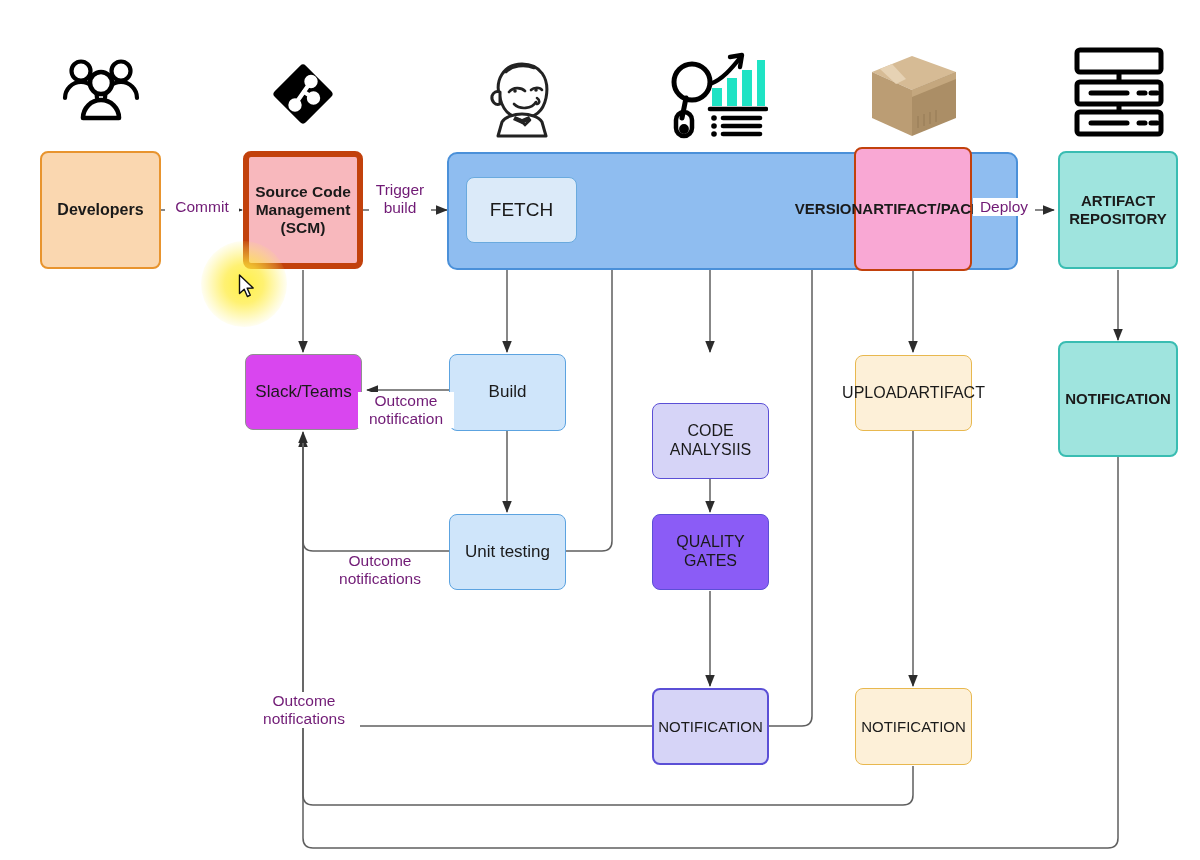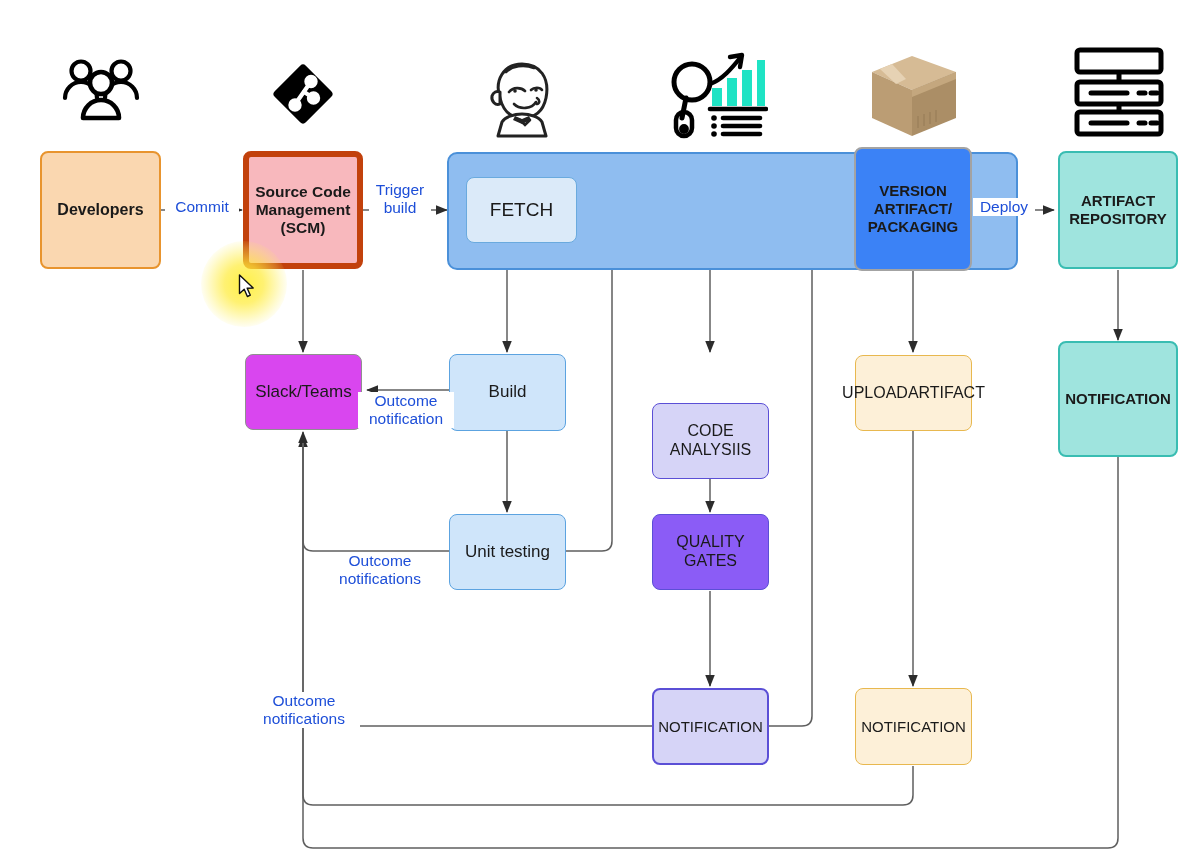--- a/index.html
+++ b/index.html
@@ -10,21 +10,21 @@
 
   svg.edges{position:absolute;left:0;top:0;width:1200px;height:860px;pointer-events:none;}
 
   .node{position:absolute;box-sizing:border-box;border-radius:8px;
         display:flex;align-items:center;justify-content:center;text-align:center;
         color:#1a1a1a;line-height:1.18;}
   .n-bold{font-weight:bold;}
 
   .icon{position:absolute;display:block;}
 
-  .elabel{position:absolute;font-size:15.5px;color:#1d4ed8;text-align:center;
+  .elabel{position:absolute;font-size:15.5px;color:#701a75;text-align:center;
           line-height:1.15;background:#fff;white-space:pre-line;}
 
   .cursor-glow{position:absolute;width:86px;height:86px;border-radius:50%;
      background:radial-gradient(circle,rgba(255,240,60,.95) 0%,rgba(255,236,60,.72) 32%,rgba(255,240,90,.28) 60%,rgba(255,245,120,0) 75%);
      pointer-events:none;}
   .cursor{position:absolute;width:18px;height:26px;}
 </style>
 </head>
 <body>
 
@@ -197,21 +197,21 @@
     <span>(SCM)</span>
   </div>
 
   <div class="node" style="left:447px;top:152px;width:571px;height:118px;background:#8fbdf0;border:2px solid #4a90d9;border-radius:10px;"></div>
 
   <div class="node" style="left:466px;top:177px;width:111px;height:66px;background:#dbeaf9;border:1.6px solid #6aaade;font-size:19px;">
     <span>FETCH</span>
   </div>
 
 
-  <div class="node n-bold" style="left:854px;top:147px;width:118px;height:124px;background:#3b82f6;border:2px solid #a3a3a3;font-size:15px;flex-direction:column;">
+  <div class="node n-bold" style="left:854px;top:147px;width:118px;height:124px;background:#f9a8d4;border:2px solid #c2410c;font-size:15px;flex-direction:row;">
     <span>VERSION</span>
     <span>ARTIFACT/</span>
     <span>PACKAGING</span>
   </div>
 
   <div class="node n-bold" style="left:1058px;top:151px;width:120px;height:118px;background:#9fe4de;border:2px solid #39bdb2;font-size:15px;flex-direction:column;">
     <span>ARTIFACT</span>
     <span>REPOSITORY</span>
   </div>
 

